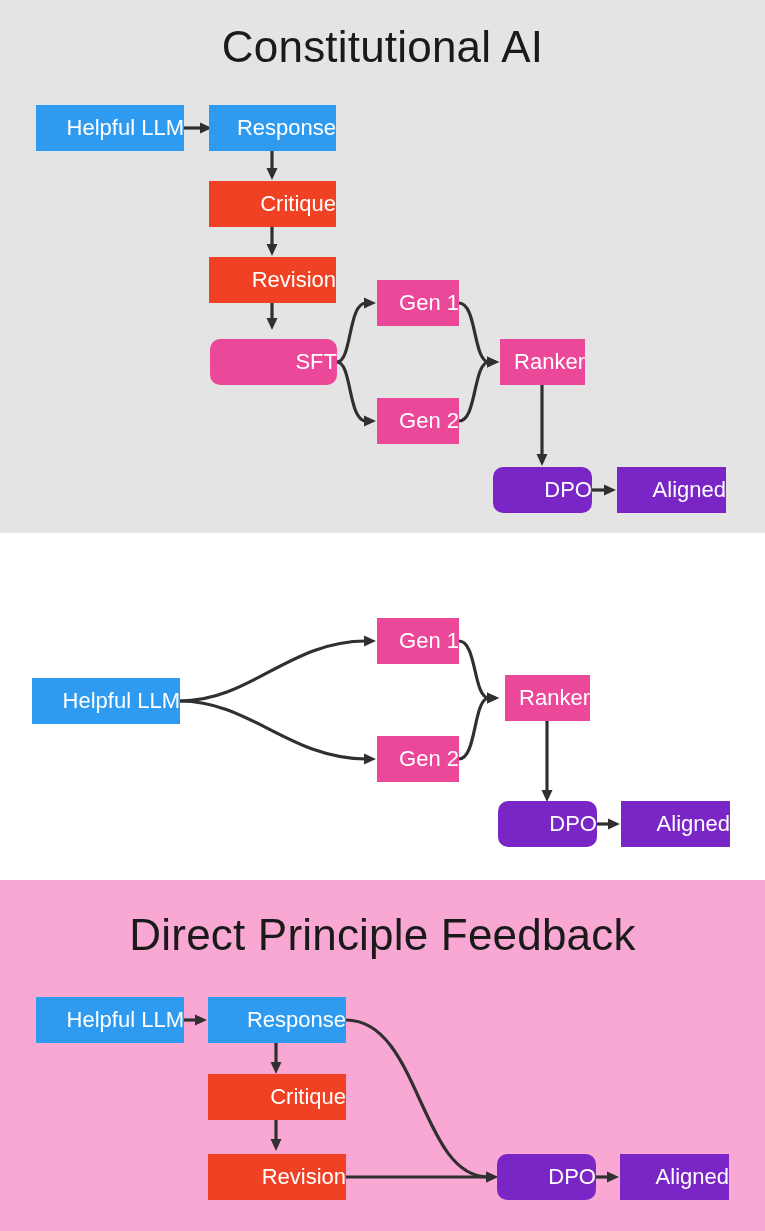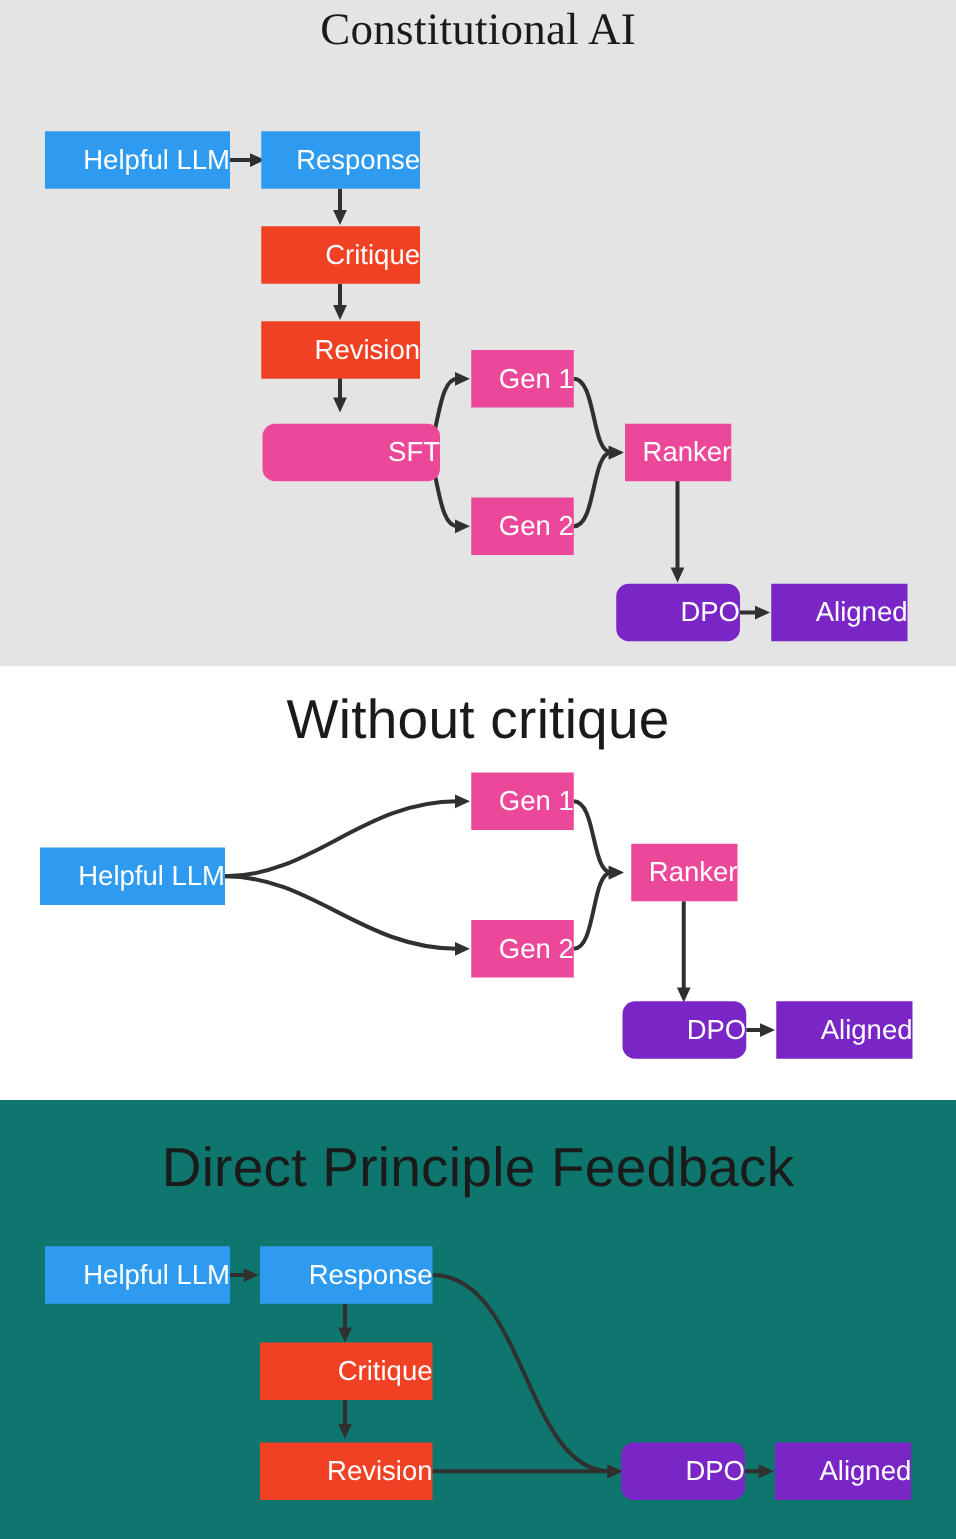--- a/index.html
+++ b/index.html
@@ -14,33 +14,33 @@
     position: relative;
     overflow: hidden;
   }
   .panel {
     position: absolute;
     left: 0;
     width: 765px;
   }
   #panel-cai   { top: 0px;    height: 533px; background: #e4e4e4; }
   #panel-wc    { top: 533px;  height: 347px; background: #ffffff; }
-  #panel-dpf   { top: 880px;  height: 351px; background: #0f766e; }
+  #panel-dpf   { top: 880px;  height: 351px; background: #f9a8d4; }
 
   .panel-title {
     position: absolute;
     left: 0;
     width: 765px;
     text-align: center;
     color: #1a1a1a;
     font-weight: 300;
     letter-spacing: 0.2px;
     white-space: nowrap;
   }
-  #title-cai  { top: 2px;  font-size: 36px; font-family: Liberation Serif, serif; }
+  #title-cai  { top: 22px;  font-size: 44px; }
   #title-wc   { top: 18px; font-size: 44px; }
   #title-dpf  { top: 30px; font-size: 44px; }
 
   .node {
     position: absolute;
     display: flex;
     align-items: center;
     justify-content: flex-end;
     color: #ffffff;
     font-size: 22px;
@@ -115,42 +115,41 @@
   </div>
   <div class="node blue" style="left:209px; top:105px; width:127px; height:46px;">
     <span>Response</span>
   </div>
   <div class="node red" style="left:209px; top:181px; width:127px; height:46px;">
     <span>Critique</span>
   </div>
   <div class="node red" style="left:209px; top:257px; width:127px; height:46px;">
     <span>Revision</span>
   </div>
-  <div class="node green rounded" style="left:210px; top:339px; width:142px; height:46px;">
+  <div class="node green rounded" style="left:210px; top:339px; width:127px; height:46px;">
     <span>SFT</span>
   </div>
   <div class="node green" style="left:377px; top:280px; width:82px; height:46px;">
     <span>Gen 1</span>
   </div>
   <div class="node green" style="left:377px; top:398px; width:82px; height:46px;">
     <span>Gen 2</span>
   </div>
   <div class="node green" style="left:500px; top:339px; width:85px; height:46px;">
     <span>Ranker</span>
   </div>
   <div class="node purple rounded" style="left:493px; top:467px; width:99px; height:46px;">
     <span>DPO</span>
   </div>
   <div class="node purple" style="left:617px; top:467px; width:109px; height:46px;">
     <span>Aligned</span>
   </div>
 </div>
 
 <div class="panel" id="panel-wc">
-  <div class="panel-title" id="title-wc">Without critique</div>
 
   <svg class="edges" height="347">
 
     <path class="edge" d="M180,168 C250,168 290,108 366,108"></path>
     <polygon class="edge-head" points="376,108 364,102.5 364,113.5"></polygon>
 
     <path class="edge" d="M180,168 C250,168 290,226 366,226"></path>
     <polygon class="edge-head" points="376,226 364,220.5 364,231.5"></polygon>
 
     <path class="edge" d="M459,108 C477,108 473,165 489,165"></path>

